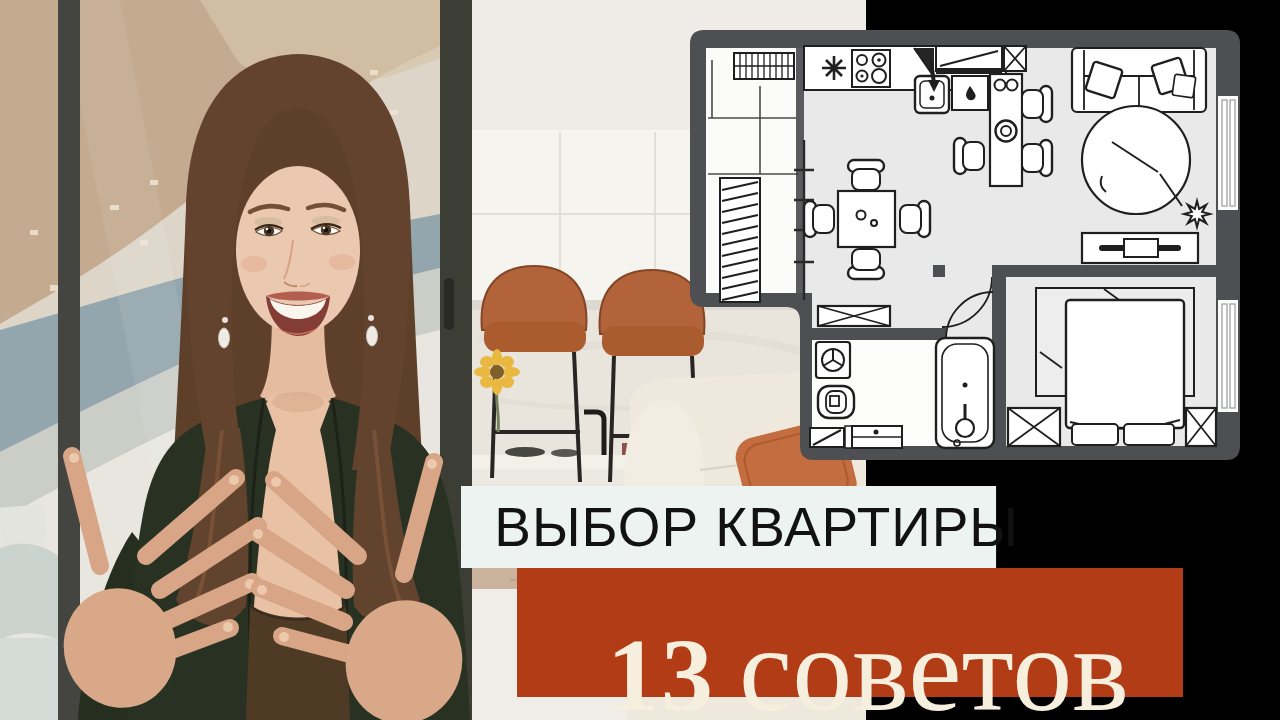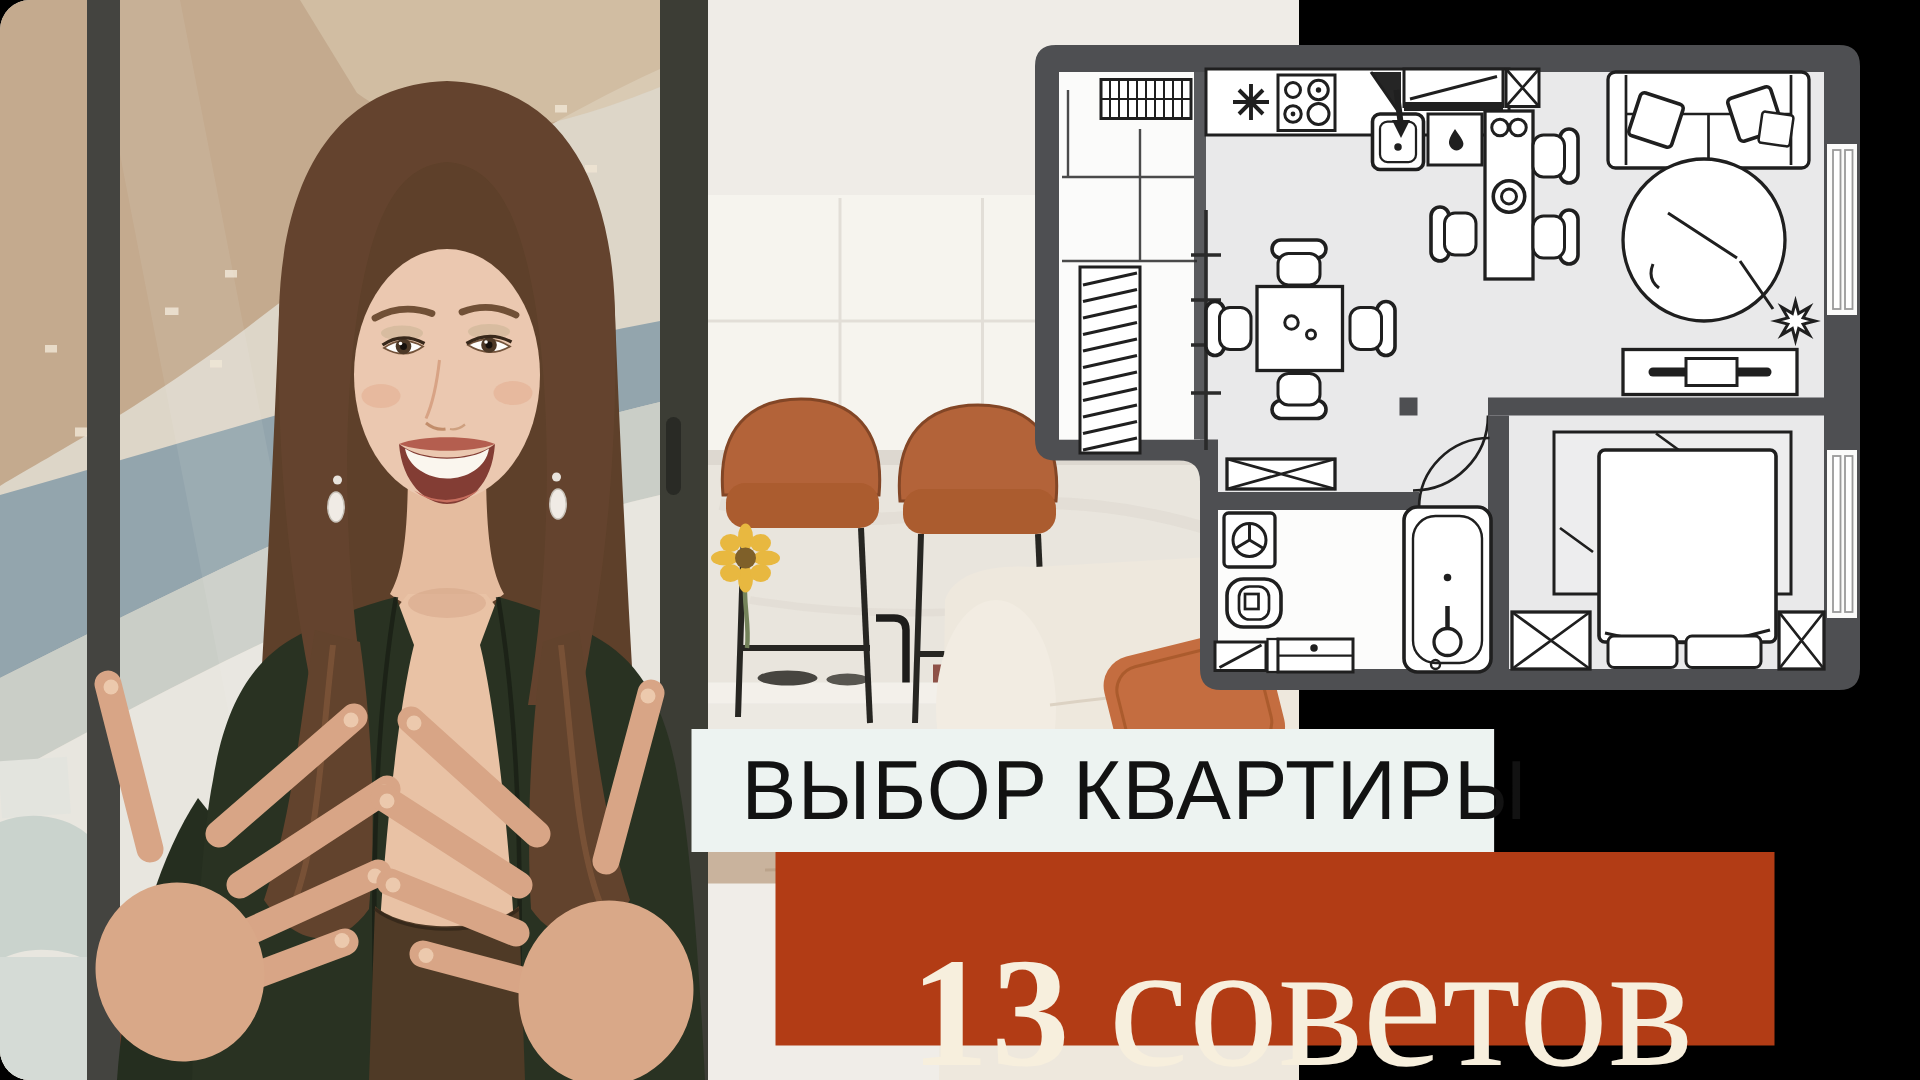--- a/index.html
+++ b/index.html
@@ -1,17 +1,17 @@
 <!DOCTYPE html>
 <html><head>
 <meta charset="utf-8">
 <style>
   html,body{margin:0;padding:0;background:#000;}
   .stage{position:relative;width:1280px;height:720px;background:#000;overflow:hidden;
-         font-family:"Liberation Sans",sans-serif;border-radius:20px;}
+         font-family:"Liberation Sans",sans-serif;}
   .photo{position:absolute;left:0;top:0;}
   .plan{position:absolute;left:690px;top:25px;}
   .banner-primary{
     position:absolute;left:461px;top:486px;width:546px;height:82px;
     box-sizing:border-box;padding-left:34px;white-space:nowrap;
     font:400 56px/82px "Liberation Sans",sans-serif;letter-spacing:1px;
     transform:scaleX(.98);transform-origin:left center;
   }
   .banner-secondary{
     position:absolute;left:517px;top:568px;width:666px;height:129px;

